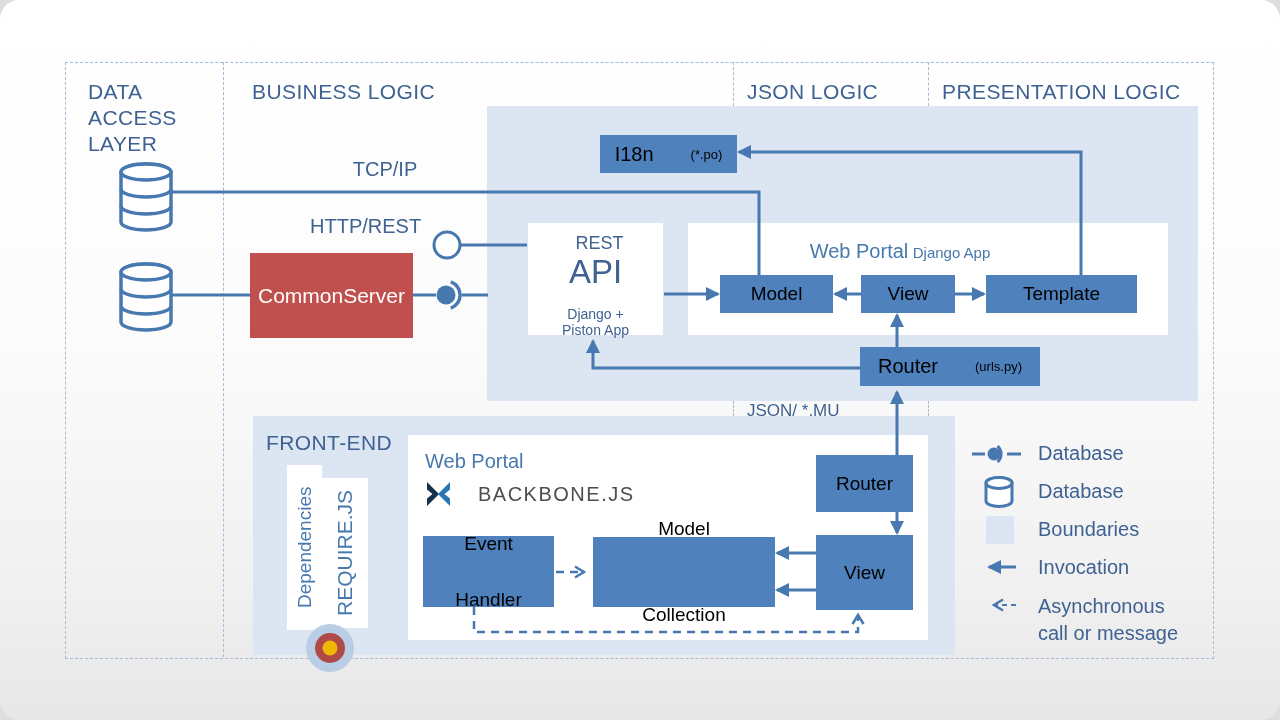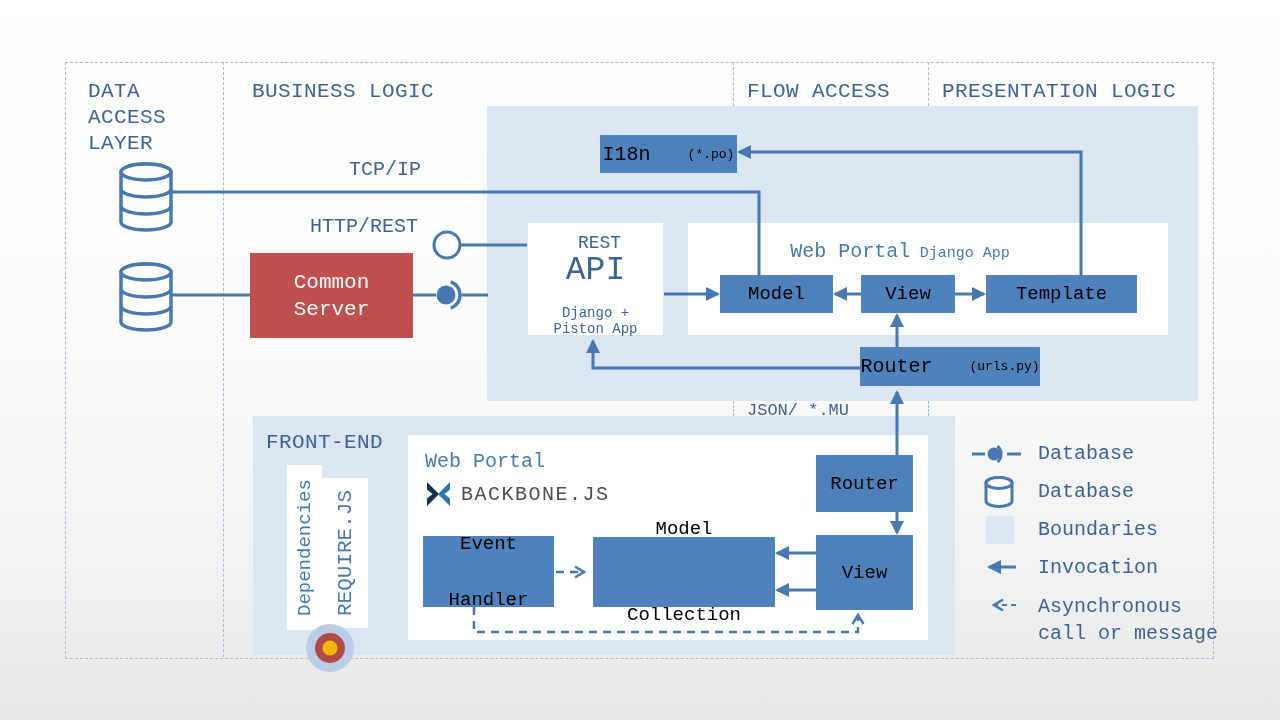--- a/index.html
+++ b/index.html
@@ -1,29 +1,29 @@
 <!DOCTYPE html>
 <html style="--accent-blue: #4f81bd; --accent-red: #c0504d; --boundary-fill: #dce6f2; --line-blue: #4878b0; --label-blue: #3f6293; --bright-blue: #4679ad; --dash-border: #a4bbd6; --backbone-dark: #16304d; --backbone-light: #2877b2; --backbone-text: #4d4d4d; --target-outer: #b9cde4; --target-mid: #b04a46; --target-inner: #f2b705;"><head>
 <meta charset="utf-8">
 <style>
   html,body{margin:0;padding:0;background:#dddddd;}
   .slide{position:relative;width:1280px;height:720px;overflow:hidden;
-    font-family:Liberation Mono, monospace;
-    background:linear-gradient(180deg,#ffffff 0%,#fcfcfc 45%,#f1f1f1 80%,#e7e7e7 100%);}
+    font-family:Liberation Sans, sans-serif;
+    background:linear-gradient(180deg,#ffffff 0%,#fcfcfc 45%,#f1f1f1 80%,#e7e7e7 100%);border-radius:19px;}
   .abs{position:absolute;}
   .hdr{color:var(--label-blue,#3f6293);font-size:21px;letter-spacing:.4px;}
   .lbl{color:var(--label-blue,#3f6293);font-size:20px;}
   .dashed{border:1px dashed var(--dash-border,#a4bbd6);}
   .vline{width:0;border-left:1px dashed var(--dash-border,#a4bbd6);}
   .boundary{background:var(--boundary-fill,#dce6f2);}
   .whitebox{background:#ffffff;}
   .bluebox{background:var(--accent-blue,#4f81bd);color:#000000;display:flex;
     align-items:center;justify-content:center;text-align:center;gap:32px;}
   .redbox{background:var(--accent-red,#c0504d);color:#ffffff;display:flex;
-    flex-direction:column;align-items:center;justify-content:center;font-size:21px;line-height:27px;}
+    flex-direction:row;align-items:center;justify-content:center;font-size:21px;line-height:27px;}
   .suffix{font-size:13px;margin-left:5px;}
   .vtext{writing-mode:vertical-rl;transform:rotate(180deg);color:var(--bright-blue,#4679ad);
     display:flex;align-items:center;justify-content:center;height:100%;width:100%;}
   svg .ln{stroke:var(--line-blue,#4878b0);stroke-width:3;fill:none;}
   svg .lnthick{stroke:var(--line-blue,#4878b0);stroke-width:3.5;fill:none;}
   svg .dash{stroke:var(--line-blue,#4878b0);stroke-width:2.5;fill:none;stroke-dasharray:8 6;}
   svg .fillb{fill:var(--line-blue,#4878b0);}
   svg .whitefill{fill:#ffffff;}
   svg .mstroke{stroke:var(--line-blue,#4878b0);stroke-width:2.5;fill:none;}
 </style>
@@ -38,21 +38,21 @@
   <div class="abs vline" style="left:928px;top:62px;height:44px;"></div>
   <div class="abs vline" style="left:733px;top:401px;height:15px;"></div>
   <div class="abs vline" style="left:928px;top:401px;height:15px;"></div>
 
   <div class="abs hdr" style="left:88px;top:79px;line-height:26px;">
     <div>DATA</div>
     <div>ACCESS</div>
     <div>LAYER</div>
   </div>
   <div class="abs hdr" style="left:252px;top:80px;">BUSINESS LOGIC</div>
-  <div class="abs hdr" style="left:747px;top:80px;">FLOW ACCESS</div>
+  <div class="abs hdr" style="left:747px;top:80px;">JSON LOGIC</div>
   <div class="abs hdr" style="left:942px;top:80px;">PRESENTATION LOGIC</div>
 
   <div class="abs boundary" style="left:487px;top:106px;width:711px;height:295px;"></div>
   <div class="abs boundary" style="left:253px;top:416px;width:702px;height:239px;"></div>
 
   <div class="abs whitebox" style="left:528px;top:223px;width:135px;height:112px;"></div>
   <div class="abs whitebox" style="left:688px;top:223px;width:480px;height:112px;"></div>
   <div class="abs whitebox" style="left:408px;top:435px;width:520px;height:205px;"></div>
   <div class="abs whitebox" style="left:287px;top:465px;width:35px;height:165px;">
     <span class="vtext" style="font-size:19px;">Dependencies</span>
@@ -94,21 +94,21 @@
     </div>
   <div class="abs bluebox" style="left:986px;top:275px;width:151px;height:38px;font-size:19px;">
       <span>Template</span>
     </div>
   <div class="abs bluebox" style="left:860px;top:347px;width:180px;height:39px;">
     <span style="font-size:20px;">Router</span>
     <span class="suffix">(urls.py)</span>
   </div>
 
   <div class="abs" style="left:425px;top:450px;font-size:20px;color:var(--bright-blue,#4679ad);">Web Portal</div>
-  <div class="abs" style="left:425px;top:480px;display:flex;align-items:center;gap:9px;">
+  <div class="abs" style="left:425px;top:480px;display:flex;align-items:center;gap:26px;">
     <svg width="27" height="28" viewBox="0 0 27 28">
       <path d="M2,2 L14,14 L2,26 L2,18.5 L7.5,14 L2,9.5 Z" fill="var(--backbone-dark,#16304d)"></path>
       <path d="M25,2 L13,14 L25,26 L25,18.5 L19.5,14 L25,9.5 Z" fill="var(--backbone-light,#2877b2)"></path>
     </svg>
     <span style="font-size:20px;letter-spacing:1.5px;color:var(--backbone-text,#4d4d4d);">BACKBONE.JS</span>
   </div>
   <div class="abs bluebox" style="left:816px;top:455px;width:97px;height:57px;font-size:19px;">
       <span>Router</span>
     </div>
   <div class="abs bluebox" style="left:816px;top:535px;width:97px;height:75px;font-size:19px;">

